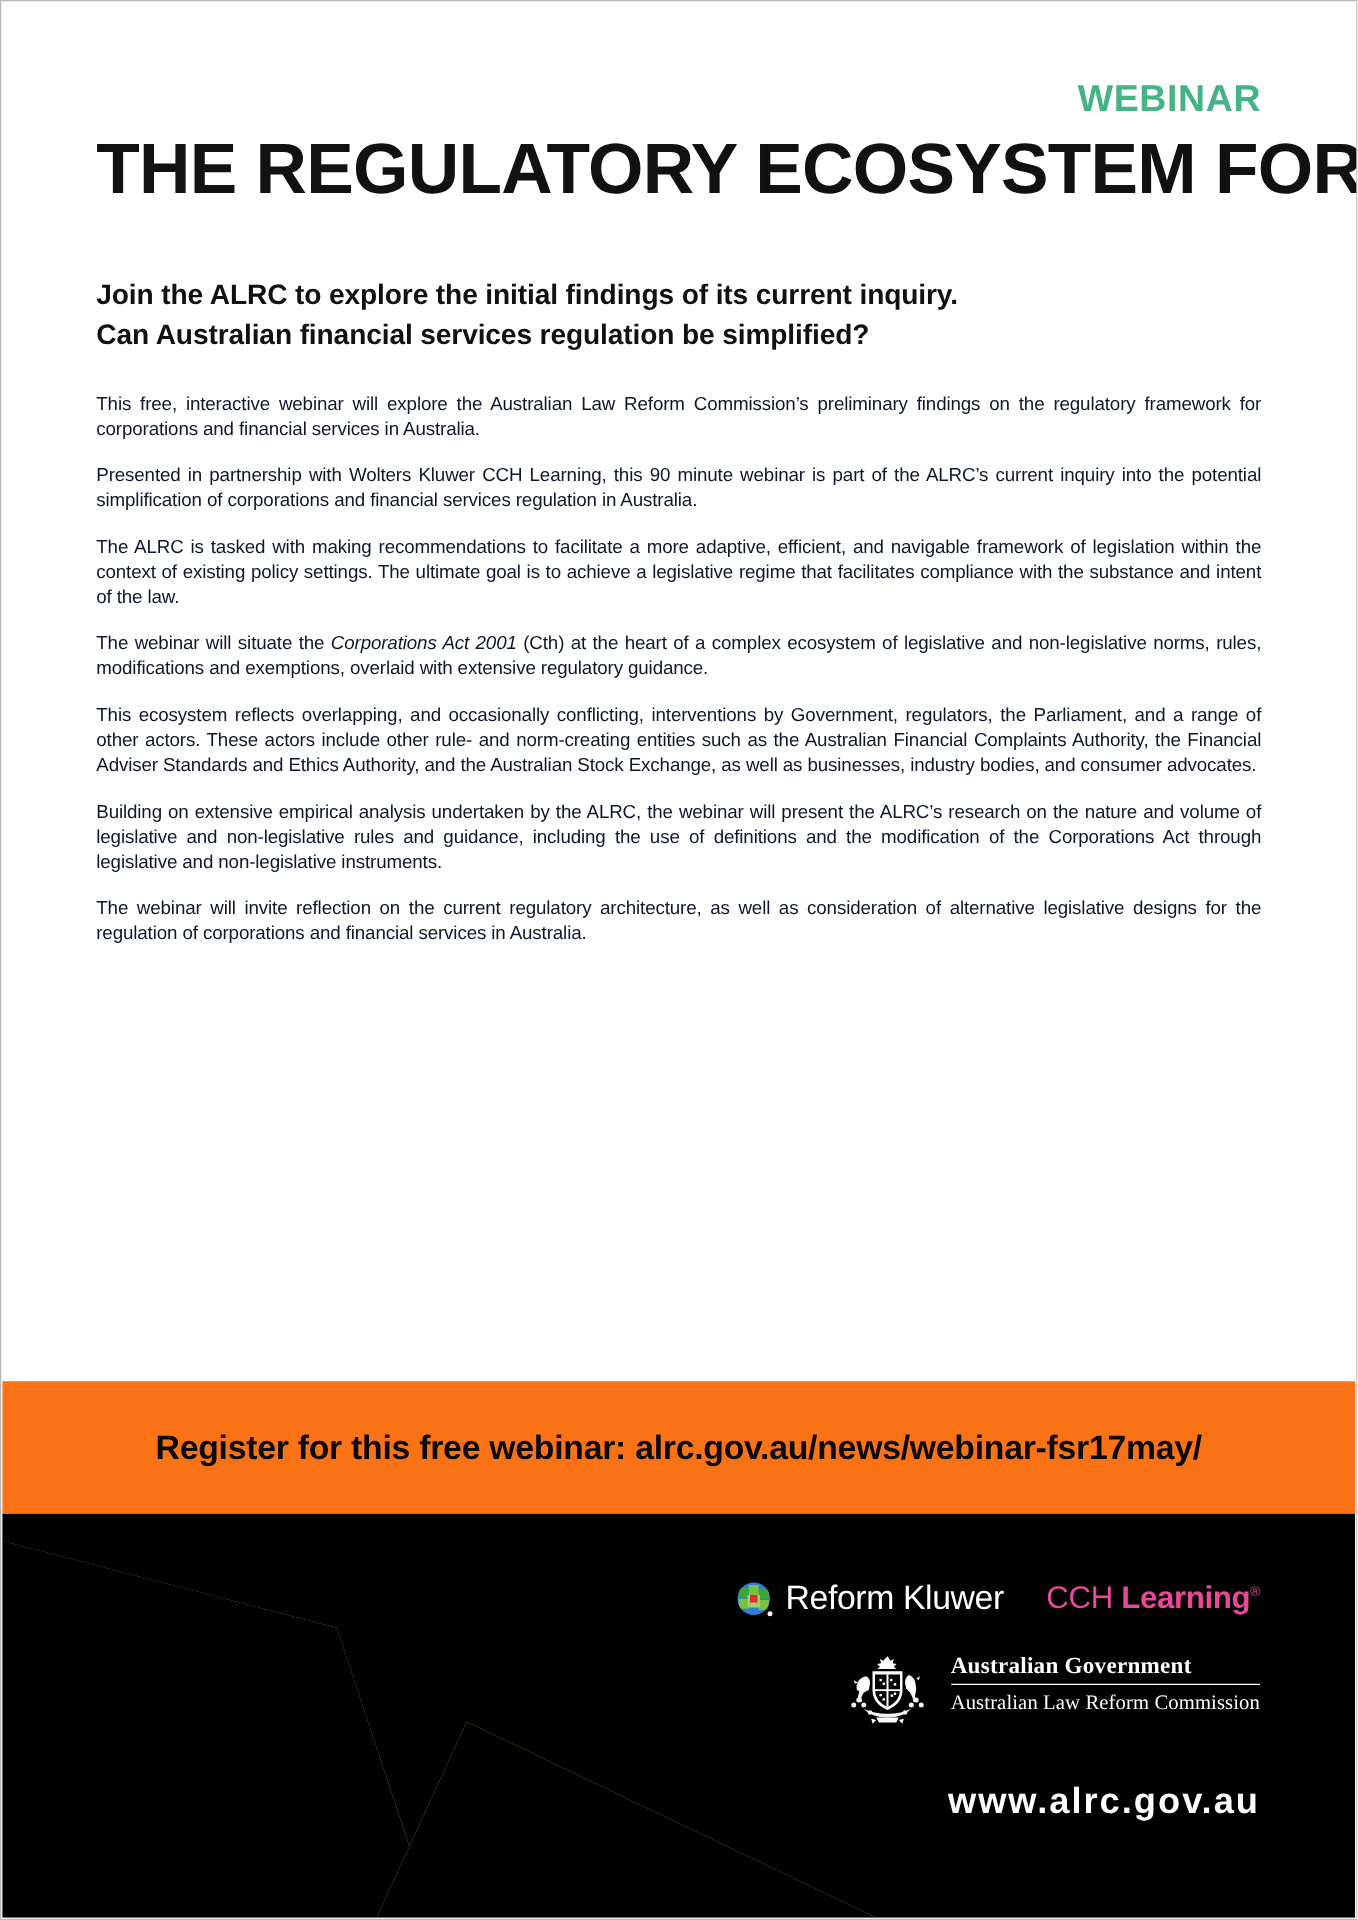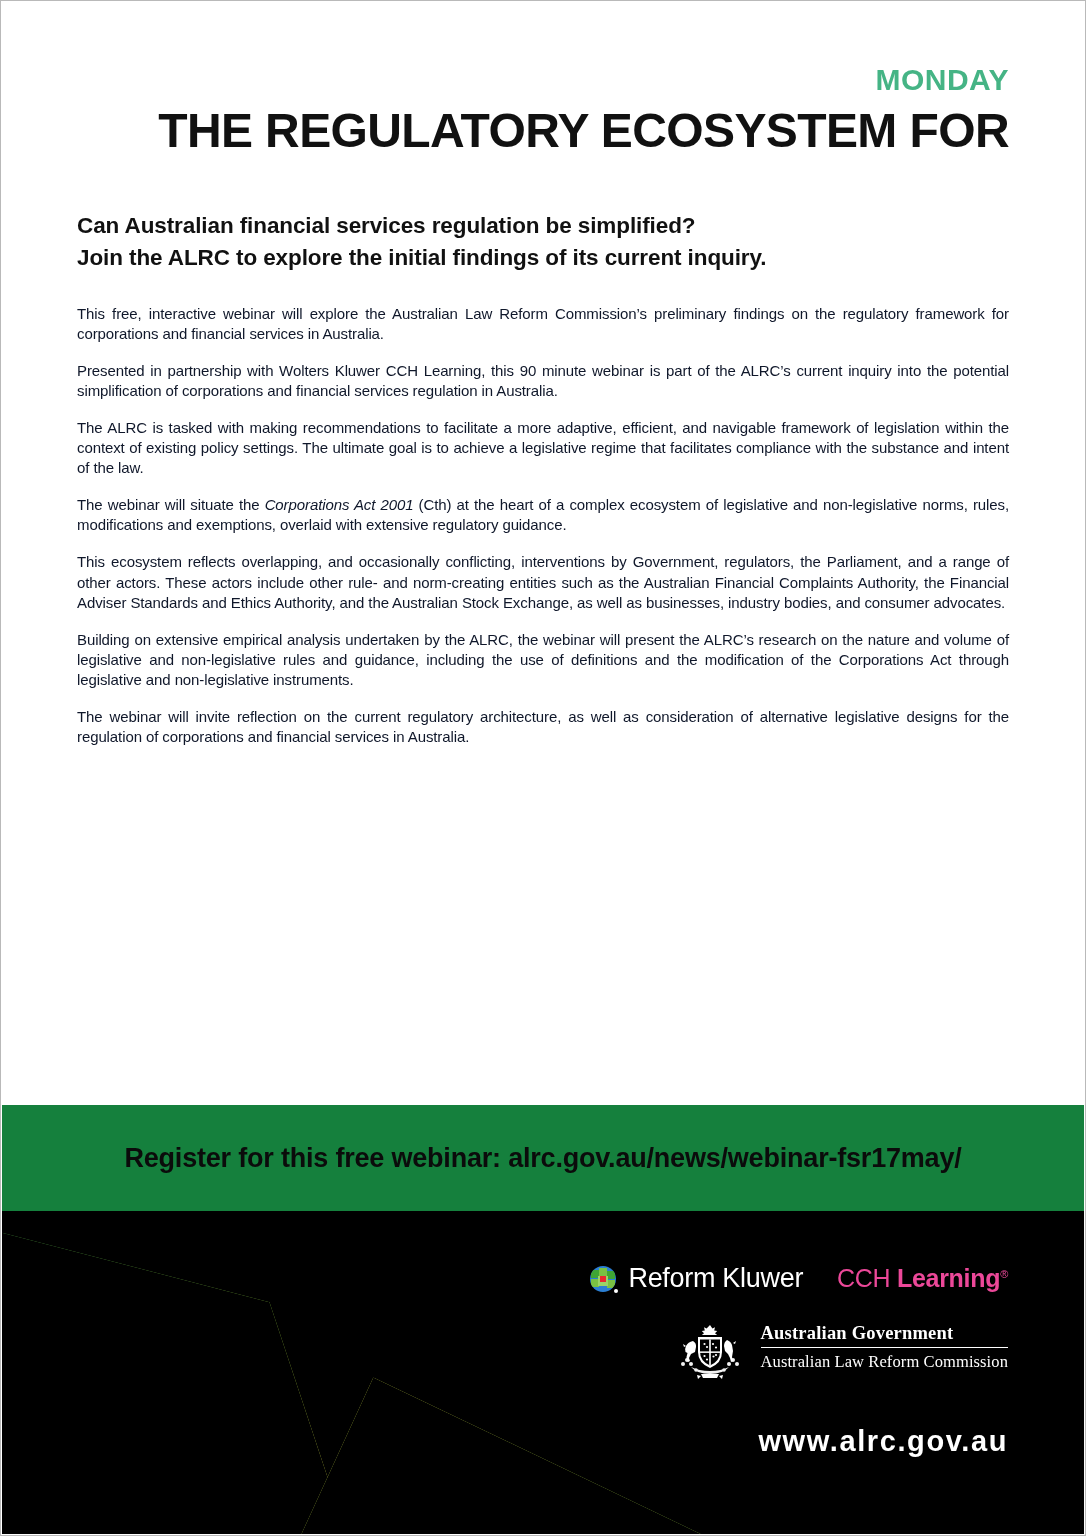--- a/index.html
+++ b/index.html
@@ -25,21 +25,21 @@
   .eyebrow {
     color:#45b485;
     font-size:30px;
     font-weight:bold;
     letter-spacing:0.5px;
     line-height:1.1;
     margin-bottom:8px;
   }
   .title {
     color:#111111;
-    font-size:48px;
+    font-size:57px;
     font-weight:bold;
     line-height:1.12;
     letter-spacing:-0.6px;
     white-space:nowrap;
   }
   .datebar {
     color:#45b485;
     font-size:24.5px;
     font-weight:bold;
     letter-spacing:0.1px;
@@ -66,21 +66,21 @@
   }
   .para:last-child { margin-bottom:0; }
   .para i { font-style:italic; }
 
   
   .cta {
     position:absolute;
     left:1px; right:1px;
     top:1104px;
     height:106px;
-    background:#15803d;
+    background:#f97316;
     display:flex;
     align-items:center;
     justify-content:center;
   }
   .cta-text {
     font-size:27px;
     font-weight:bold;
     color:#0b0b0b;
     letter-spacing:-0.2px;
     white-space:nowrap;
@@ -165,29 +165,29 @@
     white-space:nowrap;
     margin-left:36px;
   }
 </style>
 </head>
 <body>
 
 <div class="page">
 
   <div class="header">
-    <div class="eyebrow">MONDAY</div>
+    <div class="eyebrow">WEBINAR</div>
     <div class="title">THE REGULATORY ECOSYSTEM FOR</div>
   </div>
 
   <div class="body-wrap">
 
     <div class="lede">
+      <div>Join the ALRC to explore the initial findings of its current inquiry.</div>
       <div>Can Australian financial services regulation be simplified?</div>
-      <div>Join the ALRC to explore the initial findings of its current inquiry.</div>
     </div>
 
     <p class="para">This free, interactive webinar will explore the Australian Law Reform Commission’s preliminary findings on the regulatory framework for corporations and financial services in Australia.</p>
     <p class="para">Presented in partnership with Wolters Kluwer CCH Learning, this 90 minute webinar is part of the ALRC’s current inquiry into the potential simplification of corporations and financial services regulation in Australia.</p>
     <p class="para">The ALRC is tasked with making recommendations to facilitate a more adaptive, efficient, and navigable framework of legislation within the context of existing policy settings. The ultimate goal is to achieve a legislative regime that facilitates compliance with the substance and intent of the law.</p>
     <p class="para"><span>The webinar will situate the </span><i>Corporations Act 2001</i><span> (Cth) at the heart of a complex ecosystem of legislative and non-legislative norms, rules, modifications and exemptions, overlaid with extensive regulatory guidance.</span></p>
     <p class="para">This ecosystem reflects overlapping, and occasionally conflicting, interventions by Government, regulators, the Parliament, and a range of other actors. These actors include other rule- and norm-creating entities such as the Australian Financial Complaints Authority, the Financial Adviser Standards and Ethics Authority, and the Australian Stock Exchange, as well as businesses, industry bodies, and consumer advocates.</p>
     <p class="para">Building on extensive empirical analysis undertaken by the ALRC, the webinar will present the ALRC’s research on the nature and volume of legislative and non-legislative rules and guidance, including the use of definitions and the modification of the Corporations Act through legislative and non-legislative instruments.</p>
     <p class="para">The webinar will invite reflection on the current regulatory architecture, as well as consideration of alternative legislative designs for the regulation of corporations and financial services in Australia.</p>
   </div>

